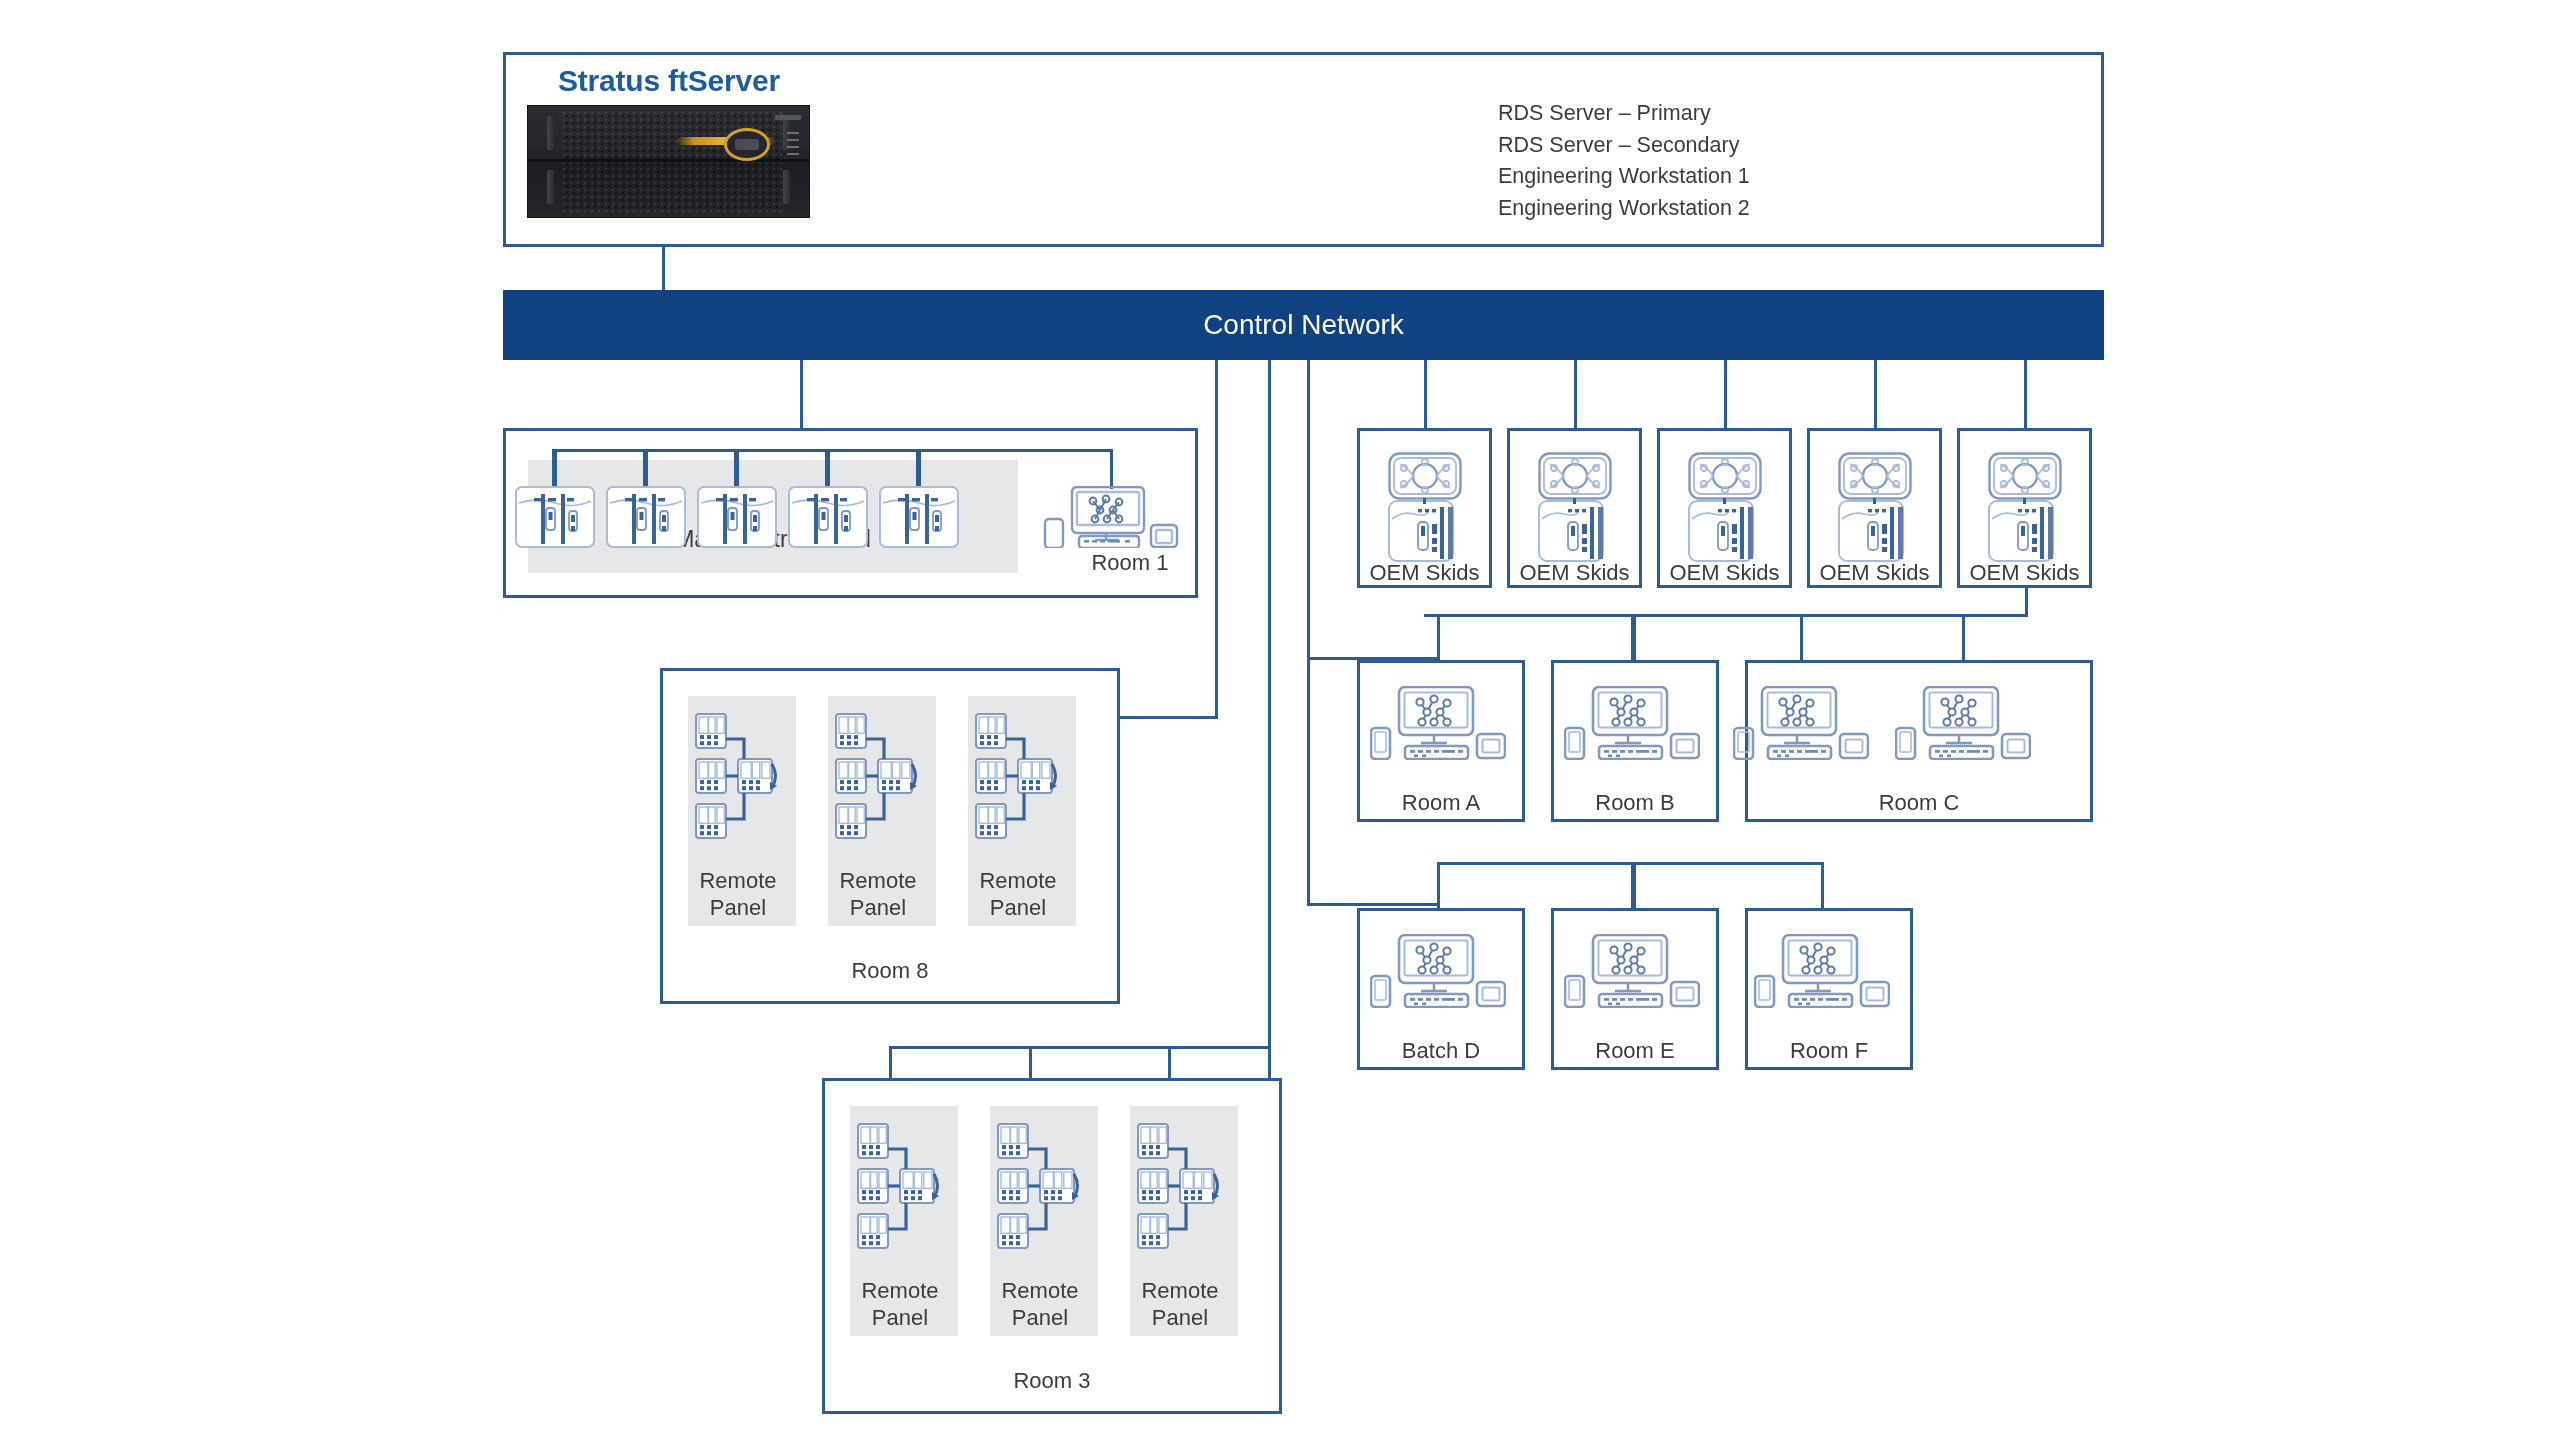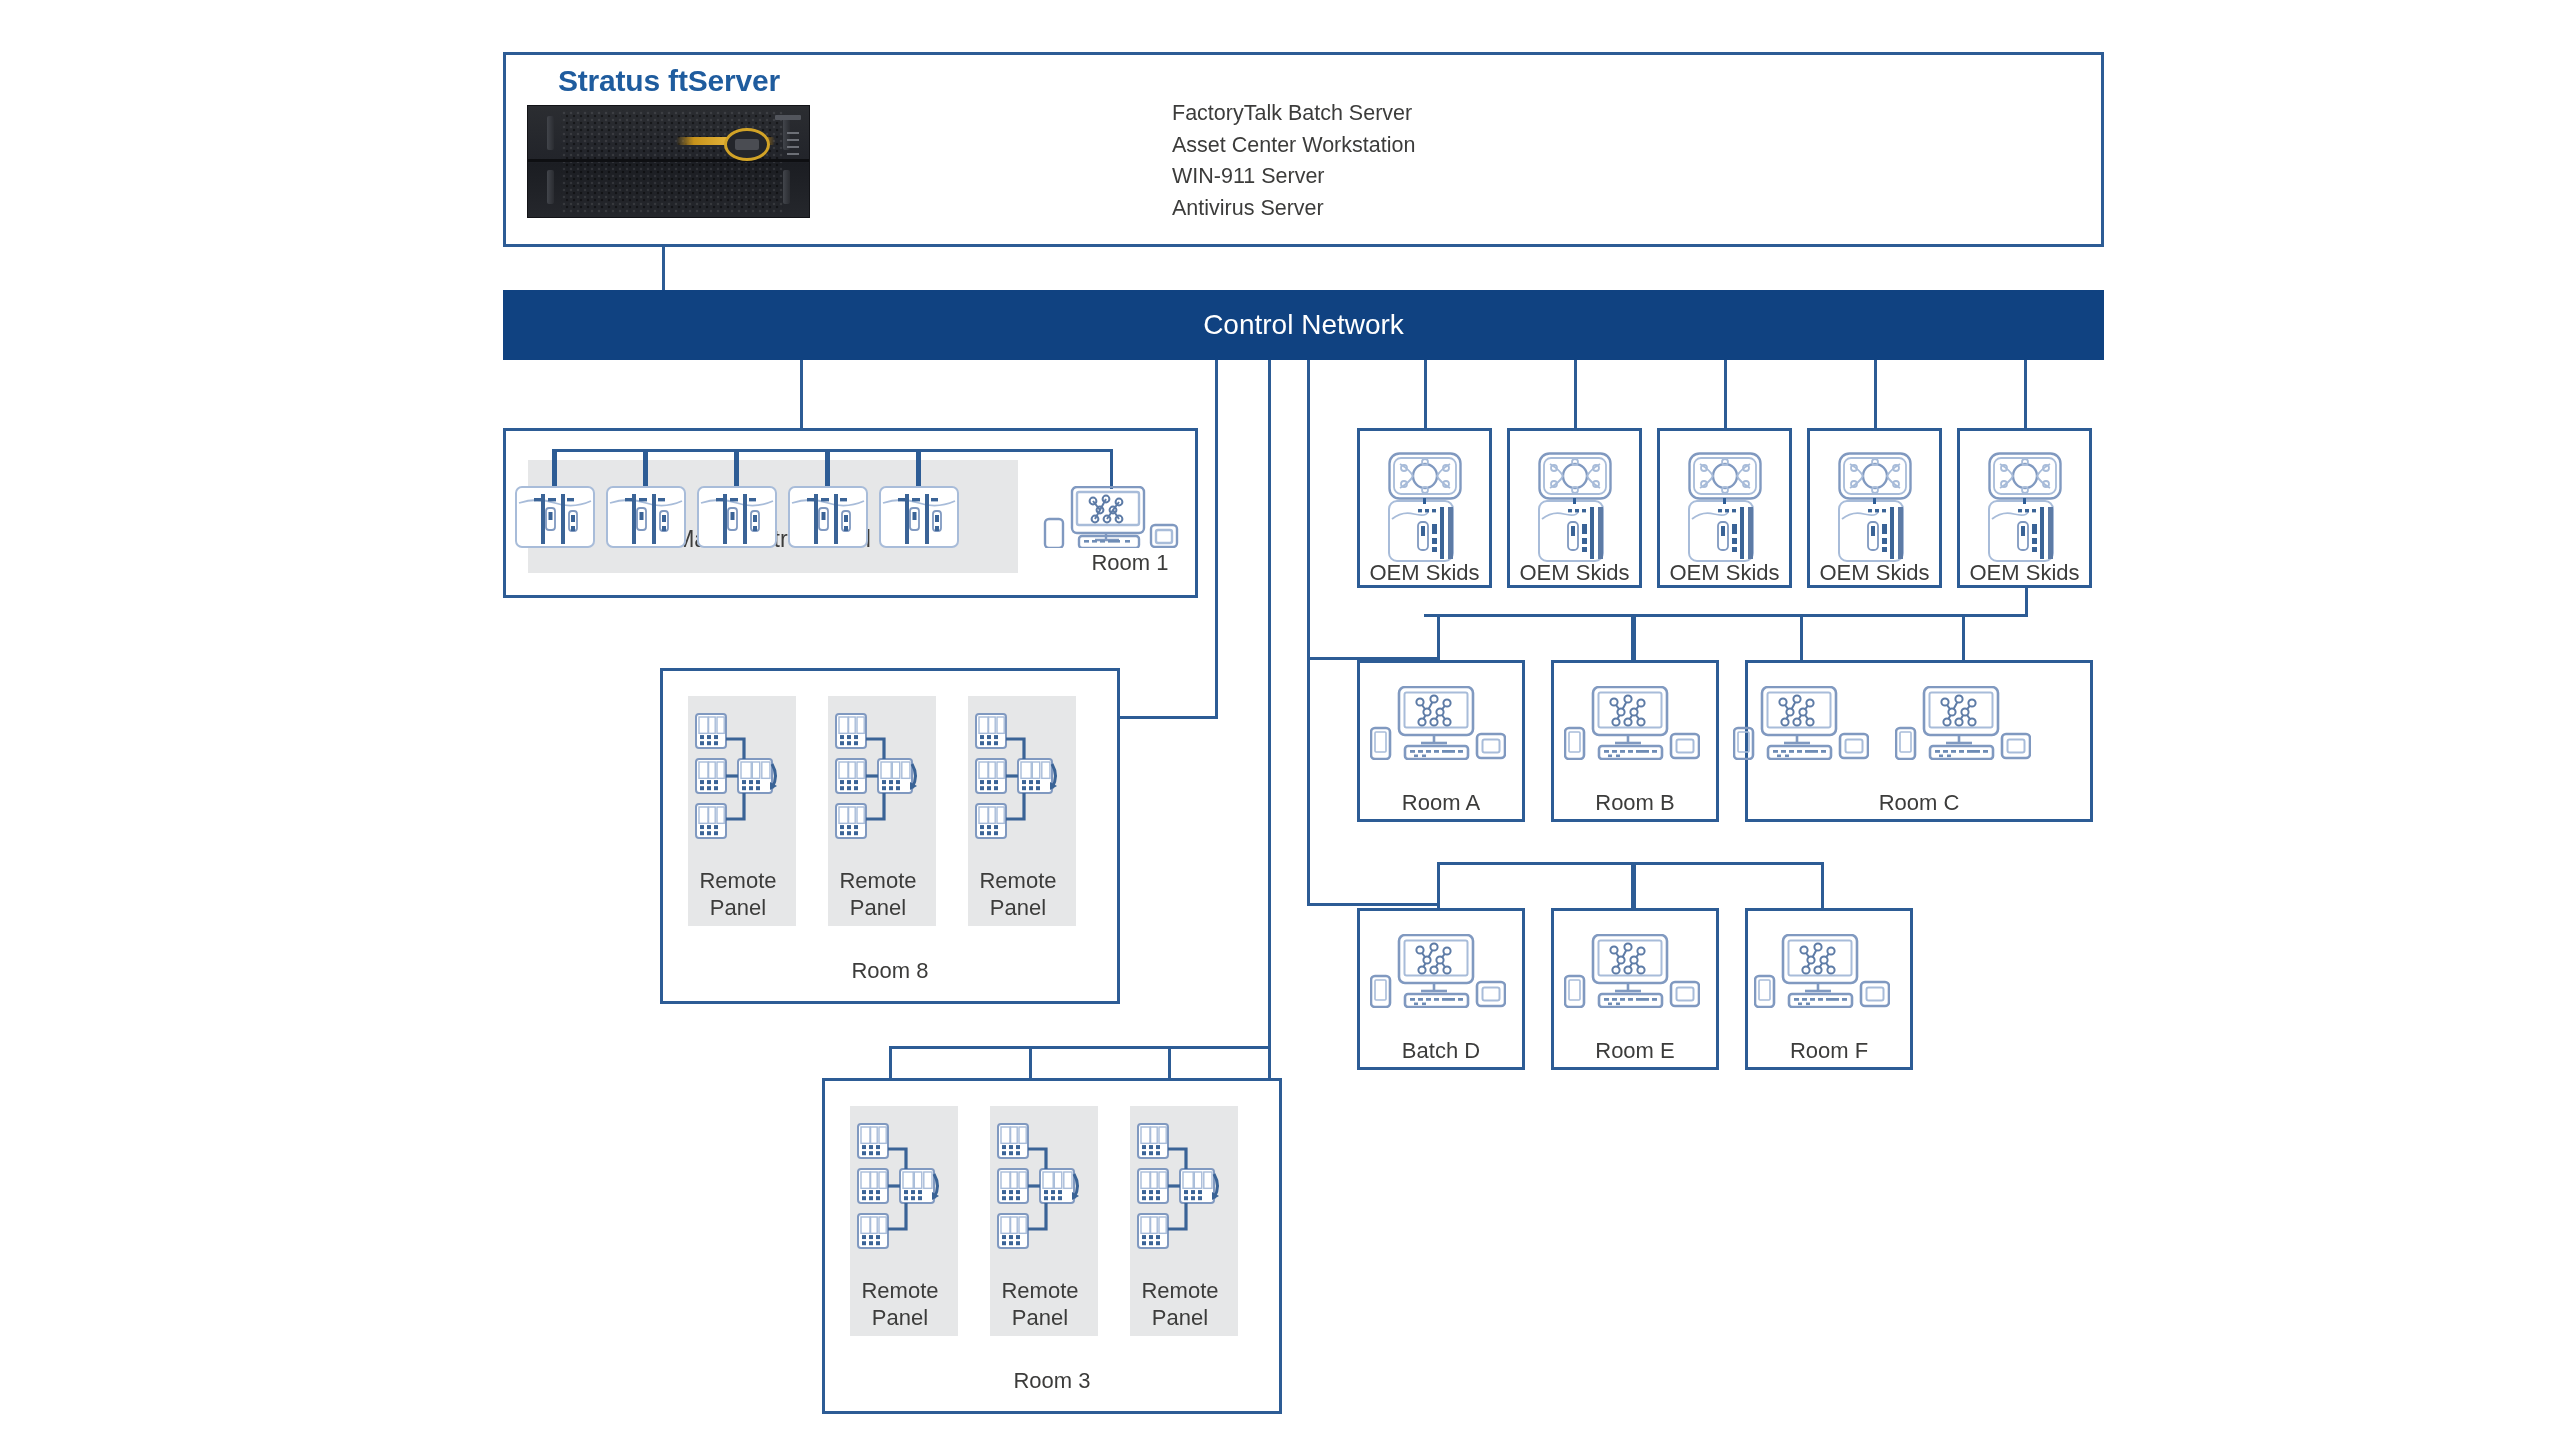--- a/index.html
+++ b/index.html
@@ -192,25 +192,25 @@
       </div>
     <div class="tag"></div>
     <div class="leds">
         <i></i>
         <i></i>
         <i></i>
         <i></i>
       </div>
   </div>
 
-  <div class="svr-col" id="svr-col-1">
-      <div>FactoryTalk Batch Server</div>
-      <div>Asset Center Workstation</div>
-      <div>WIN-911 Server</div>
-      <div>Antivirus Server</div>
+  <div class="svr-col" id="svr-col-2">
+      <div>RDS Server – Primary</div>
+      <div>RDS Server – Secondary</div>
+      <div>Engineering Workstation 1</div>
+      <div>Engineering Workstation 2</div>
     </div>
 
   <div class="wire wire-v" style="left:662px; top:247px; height:45px;"></div>
 
   <div id="control-network">
     <span>Control Network</span>
   </div>
 
   <div class="wire wire-v" style="left:800px; top:360px; height:68px;"></div>
 

